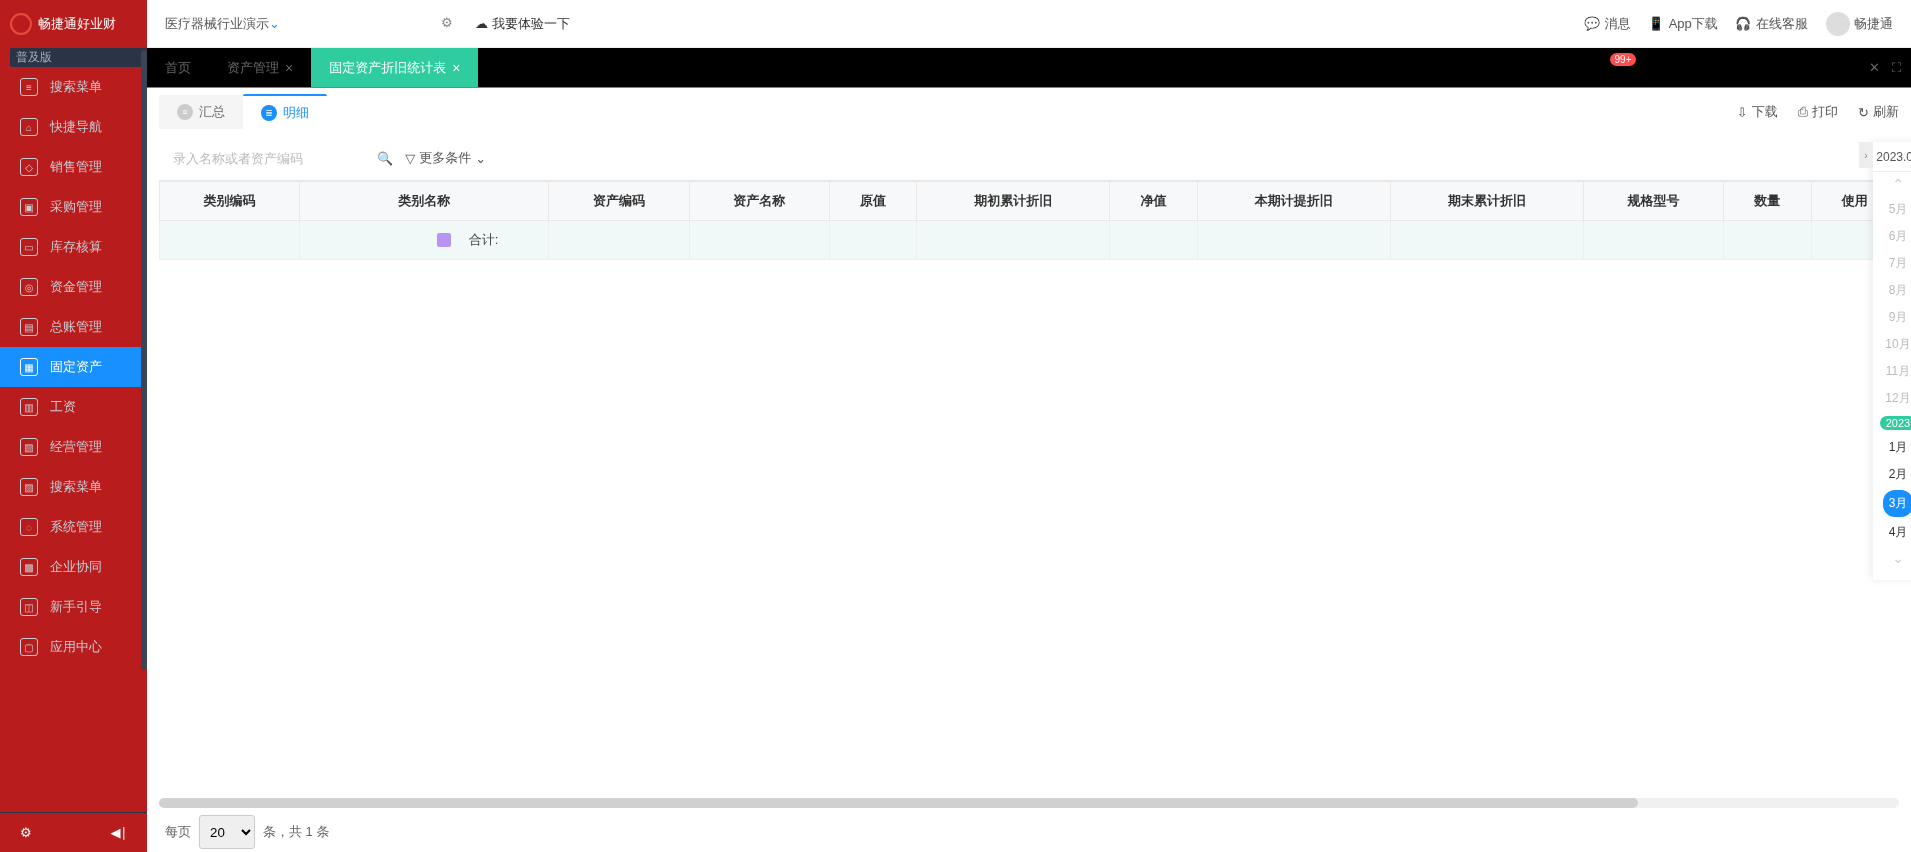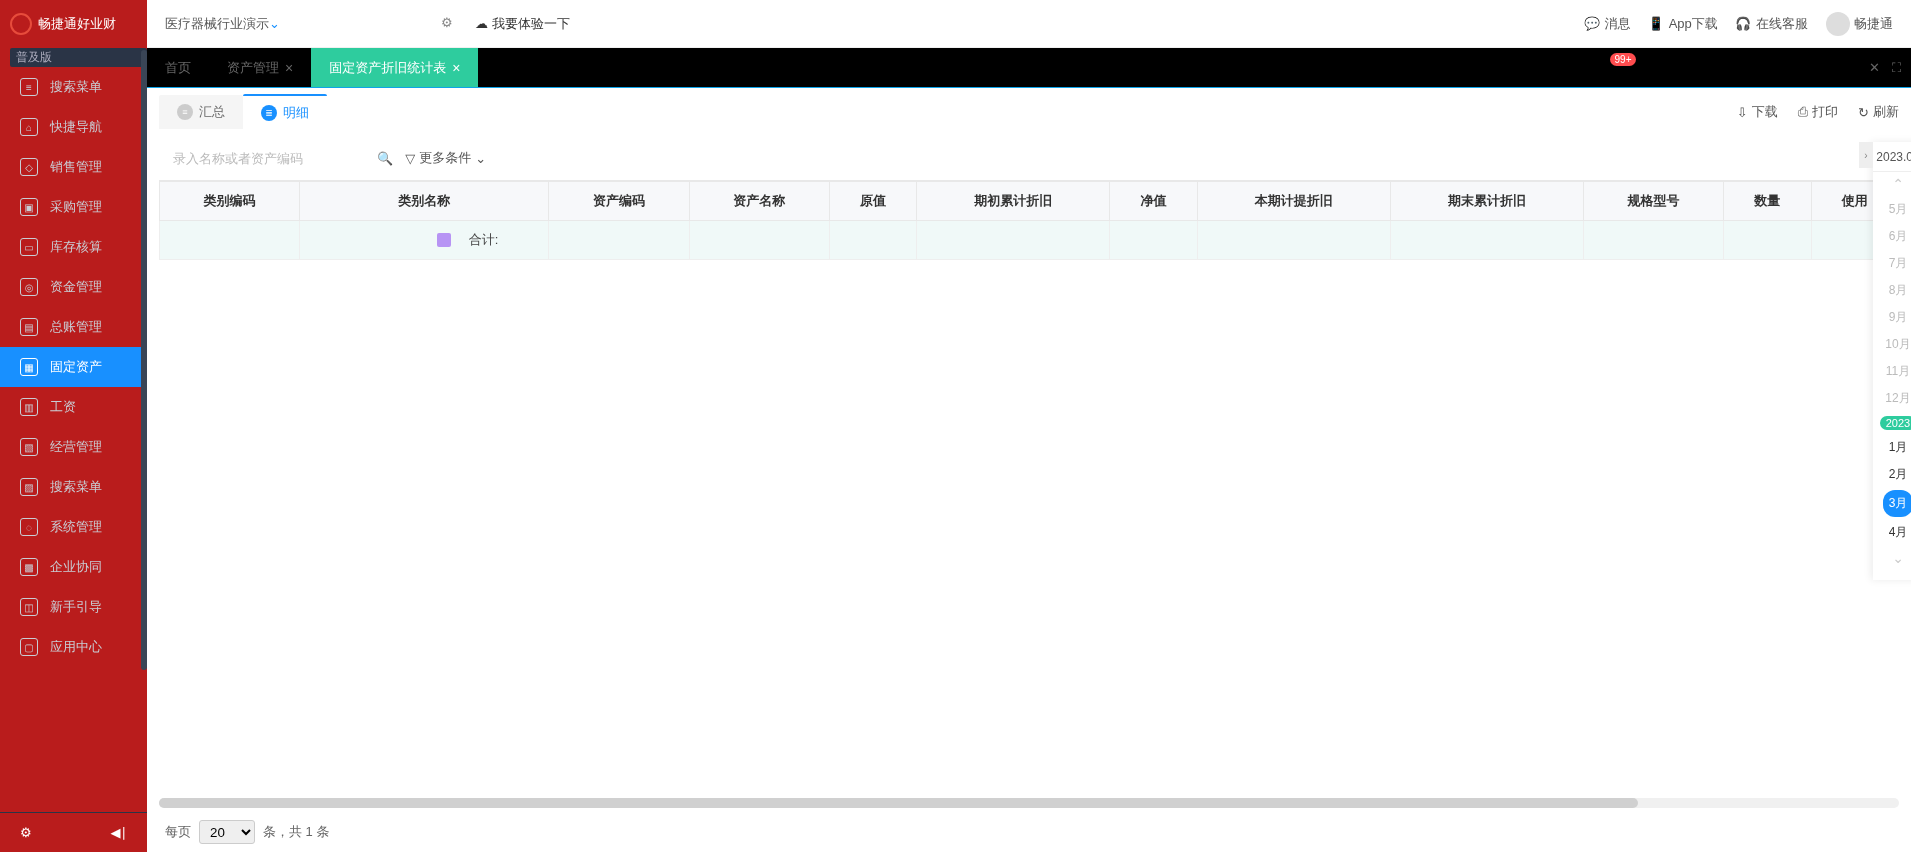--- a/index.html
+++ b/index.html
@@ -339,21 +339,21 @@
   height: 40px;
   display: flex;
   align-items: center;
   gap: 8px;
   padding: 0 6px;
   color: #666;
   font-size: 13px;
 }
 .page-size-select {
   width: 56px;
-  height: 24px;
+  height: 34px;
   border: 1px solid #ccc;
   border-radius: 3px;
   padding: 0 6px;
 }
 
 
 .period-panel {
   position: absolute;
   right: -12px;
   top: 54px;

